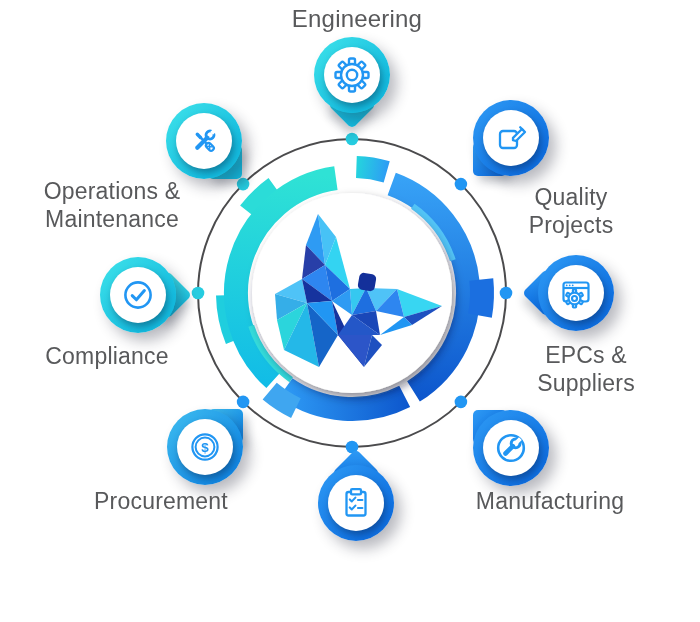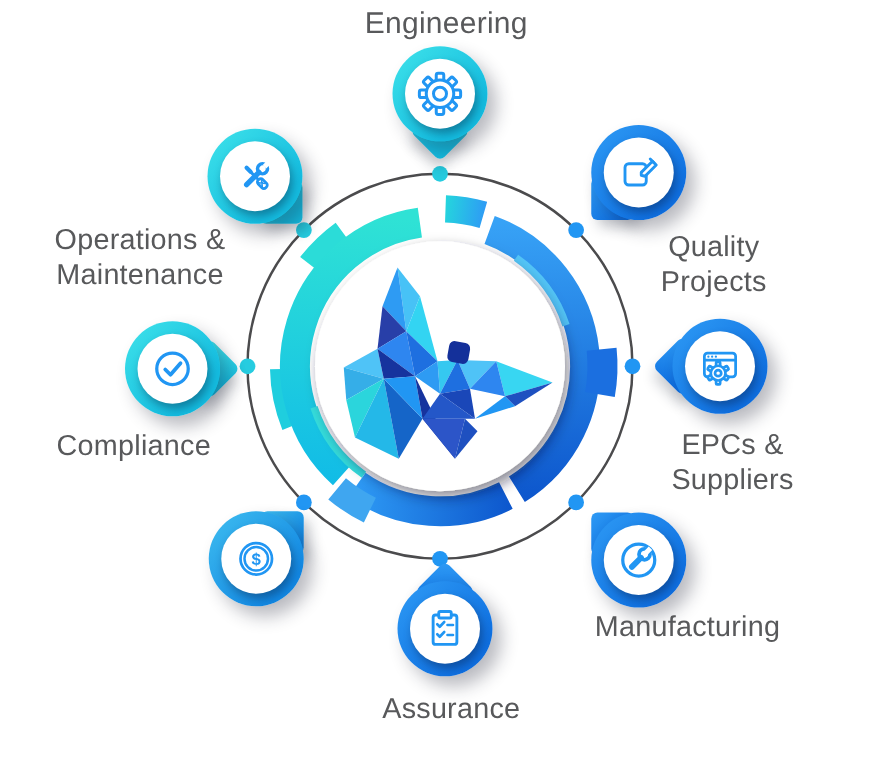--- a/index.html
+++ b/index.html
@@ -293,21 +293,23 @@
     <div>Projects</div>
   </div>
   <div class="label lbl-epcs">
     <div>EPCs &amp;</div>
     <div>Suppliers</div>
   </div>
   <div class="label lbl-manufacturing">
     <div>Manufacturing</div>
   </div>
   <div class="label lbl-qa">
-    <div>Assurance</div>
+  </div>
+  <div class="label lbl-procurement">
+    <div>Procurement</div>
   </div>
   <div class="label lbl-compliance">
     <div>Compliance</div>
   </div>
   <div class="label lbl-om">
     <div>Operations &amp;</div>
     <div>Maintenance</div>
   </div>
 
 </div>

